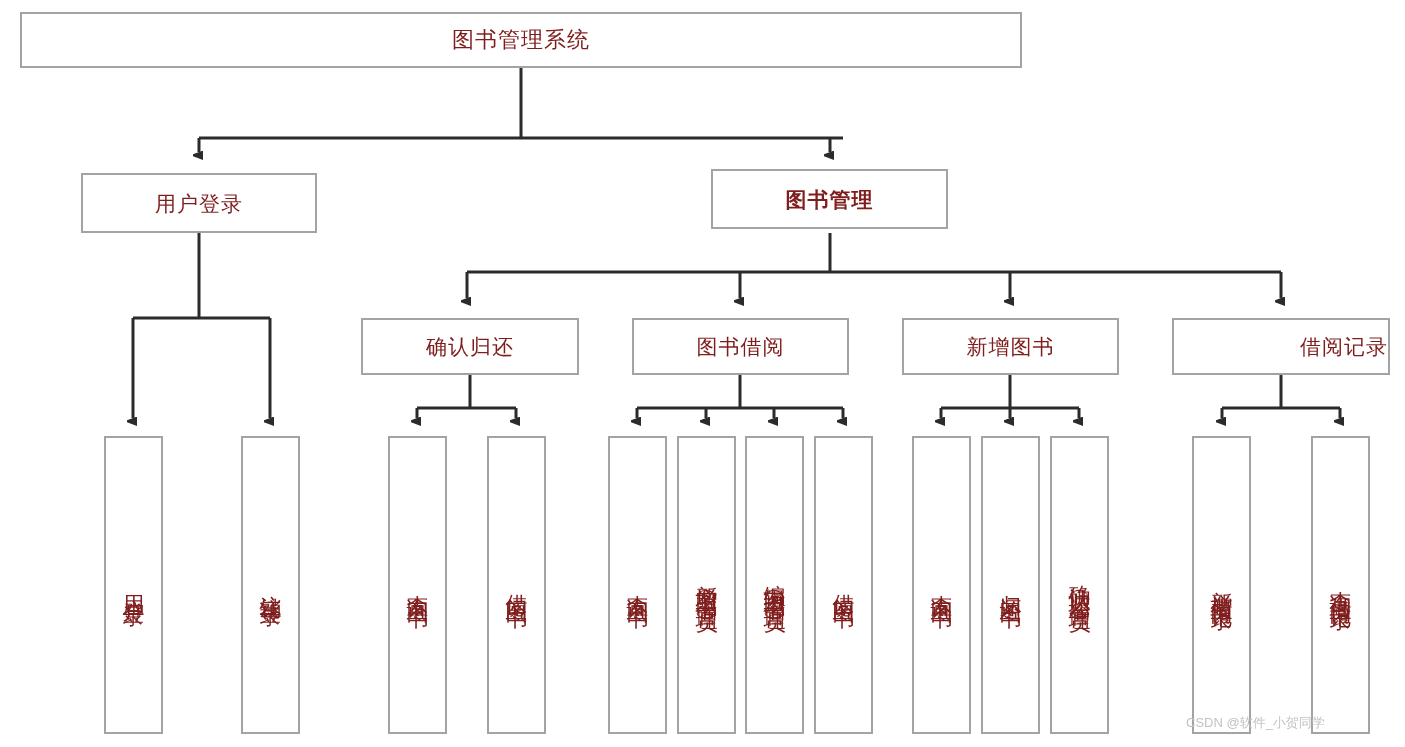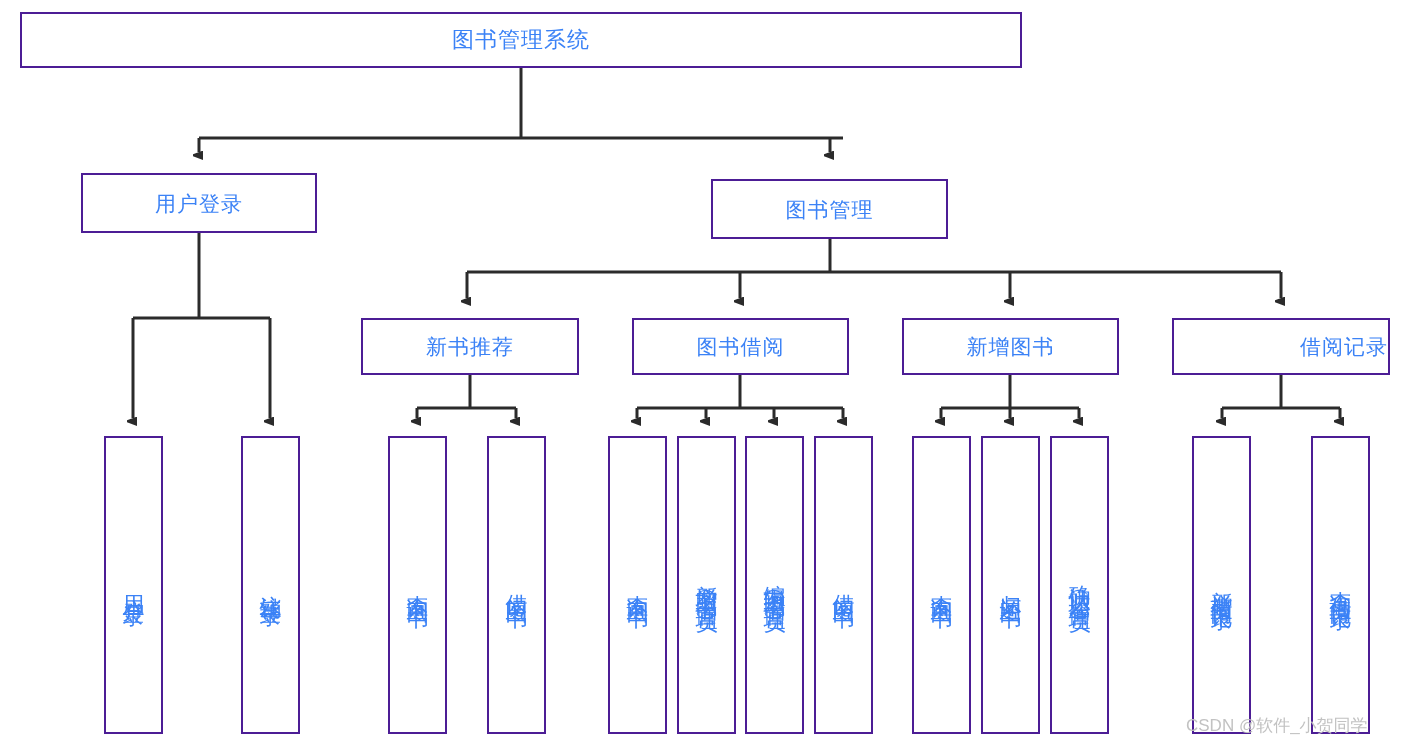--- a/index.html
+++ b/index.html
@@ -18,26 +18,26 @@
   #connectors {
     position: absolute;
     left: 0;
     top: 0;
     width: 1405px;
     height: 747px;
   }
   .node {
     position: absolute;
     box-sizing: border-box;
-    border: 2px solid #4c1d95;
+    border: 2px solid #a3a3a3;
     background: #ffffff;
     display: flex;
     align-items: center;
     justify-content: center;
-    color: #3b82f6;
+    color: #7f1d1d;
     z-index: 2;
   }
   .node .label {
     display: block;
     text-align: center;
     line-height: 1.0;
   }
   
   .node.horiz .label {
     font-size: 21px;
@@ -57,21 +57,21 @@
     text-orientation: upright;
     font-size: 22px;
     line-height: 1.08;
     letter-spacing: 4px;
     white-space: nowrap;
   }
   #watermark {
     position: absolute;
     left: 1186px;
     top: 714px;
-    font-size: 17px;
+    font-size: 13px;
     color: #c2c2c2;
     white-space: nowrap;
     z-index: 3;
     font-family: "Liberation Sans", "DejaVu Sans", sans-serif;
   }
 </style>
 </head>
 <body>
 
 <div id="canvas">
@@ -126,26 +126,26 @@
     </g>
   </svg>
 
   <div class="node horiz root" style="left:20px; top:12px; width:1002px; height:56px;">
     <span class="label">图书管理系统</span>
   </div>
 
   <div class="node horiz" style="left:81px; top:173px; width:236px; height:60px;">
     <span class="label">用户登录</span>
   </div>
-  <div class="node horiz" style="left:711px; top:179px; width:237px; height:60px;">
+  <div class="node horiz" style="left:711px; top:169px; width:237px; height:60px;font-weight:bold;">
     <span class="label">图书管理</span>
   </div>
 
   <div class="node horiz" style="left:361px; top:318px; width:218px; height:57px;">
-    <span class="label">新书推荐</span>
+    <span class="label">确认归还</span>
   </div>
   <div class="node horiz" style="left:632px; top:318px; width:217px; height:57px;">
     <span class="label">图书借阅</span>
   </div>
   <div class="node horiz" style="left:902px; top:318px; width:217px; height:57px;">
     <span class="label">新增图书</span>
   </div>
   <div class="node horiz" style="left:1172px; top:318px; width:218px; height:57px;justify-content:flex-end;">
     <span class="label">借阅记录</span>
   </div>

